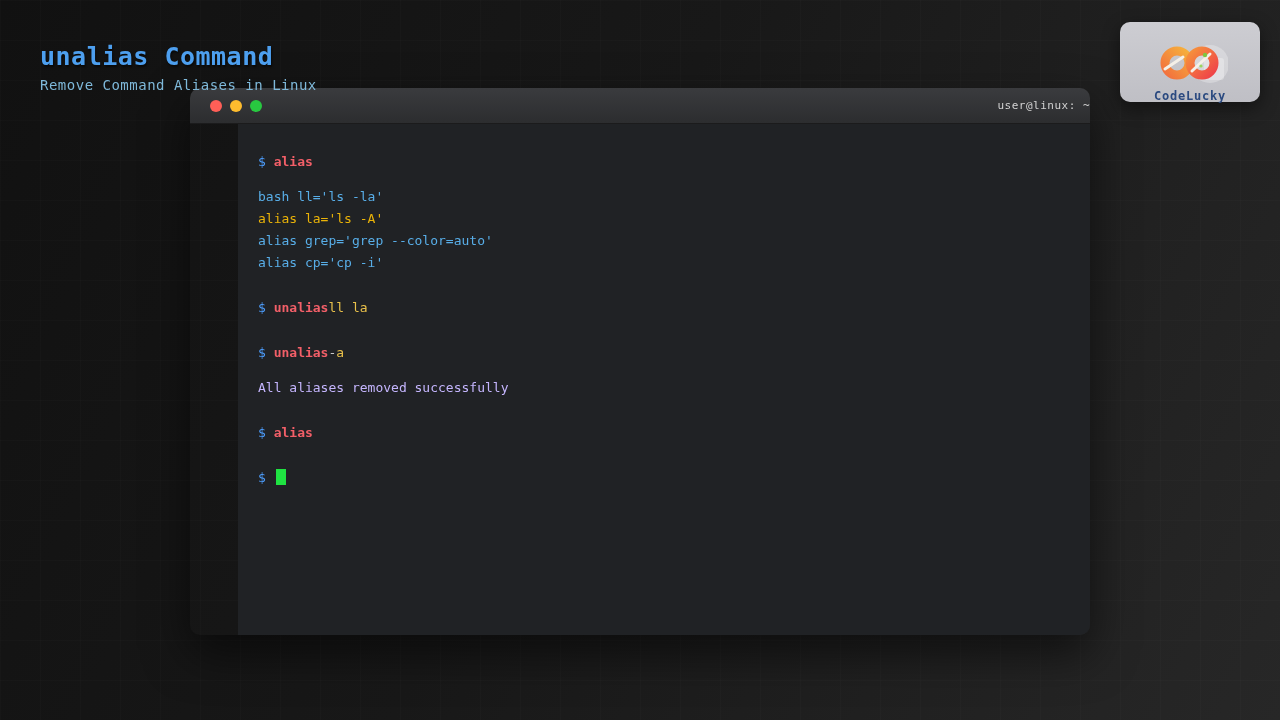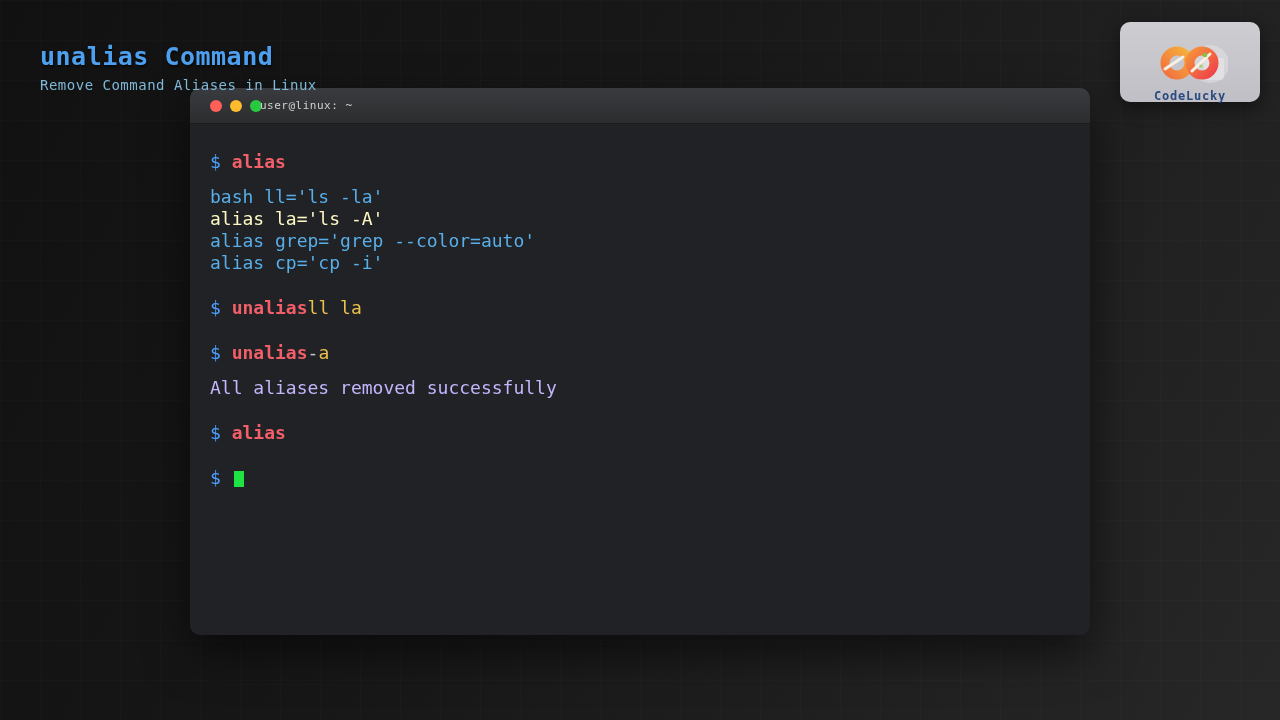--- a/index.html
+++ b/index.html
@@ -53,26 +53,26 @@
     background: linear-gradient(180deg, #3a3b3e 0%, #2c2d2f 100%);
     border-bottom: 1px solid #1b1b1c;
     display: flex; align-items: center; padding: 0 20px; position: relative;
   }
   .traffic-lights { display: flex; gap: 8px; }
   .traffic { width: 12px; height: 12px; border-radius: 50%; cursor: pointer; }
   .traffic.red    { background: #ff5f57; }
   .traffic.yellow { background: #febc2e; }
   .traffic.green  { background: #28c840; }
   .terminal-title {
-    position: absolute; left: 70px; right: 0; text-align: left;
+    position: absolute; left: 70px; right: 0; text-align: right;
     font-size: 11px; color: #d2d2d2; letter-spacing: 0.5px;
   }
   .terminal-body {
     height: 511px; background: #202225;
-    padding: 27px 20px; font-size: 18px;
+    padding: 27px 20px; font-size: 13px; margin-left: 48px;
   }
   .terminal-body .line { line-height: 22px; white-space: pre; }
   .terminal-body .line.prompt { margin: 23px 0 13px 0; }
   .terminal-body .line:first-child { margin-top: 0; }
   .cursor-block {
     display: inline-block; width: 10px; height: 16px;
     vertical-align: -3px; margin-left: 2px;
   }
 
   
@@ -128,21 +128,21 @@
       <div class="traffic-lights">
         <span class="traffic red"></span>
         <span class="traffic yellow"></span>
         <span class="traffic green"></span>
       </div>
       <span class="terminal-title">user@linux: ~</span>
     </div>
     <div class="terminal-body" id="terminal-body">
         <div class="line prompt"><span style="color: rgb(77, 159, 255);">$ </span><span style="color: rgb(242, 95, 104); font-weight: bold;">alias</span></div>
         <div class="line output"><span style="color: rgb(88, 174, 232);">bash ll='ls -la'</span></div>
-        <div class="line output"><span style="color: #fef9c3;">alias la='ls -A'</span></div>
+        <div class="line output"><span style="color: #eab308;">alias la='ls -A'</span></div>
         <div class="line output"><span style="color: rgb(88, 174, 232);">alias grep='grep --color=auto'</span></div>
         <div class="line output"><span style="color: rgb(88, 174, 232);">alias cp='cp -i'</span></div>
         <div class="line prompt"><span style="color: rgb(77, 159, 255);">$ </span><span style="color: rgb(242, 95, 104); font-weight: bold;">unalias</span><span style="color: rgb(233, 193, 75);">ll la</span></div>
         <div class="line prompt"><span style="color: rgb(77, 159, 255);">$ </span><span style="color: rgb(242, 95, 104); font-weight: bold;">unalias</span><span style="color: rgb(200, 200, 200);">-</span><span style="color: rgb(233, 193, 75);">a</span></div>
         <div class="line output"><span style="color: #c4b5fd;">All aliases removed successfully</span></div>
         <div class="line prompt"><span style="color: rgb(77, 159, 255);">$ </span><span style="color: rgb(242, 95, 104); font-weight: bold;">alias</span></div>
         <div class="line prompt"><span style="color: rgb(77, 159, 255);">$ </span><span class="cursor-block" style="background: rgb(31, 227, 66);"></span></div>
       </div>
   </div>
 

